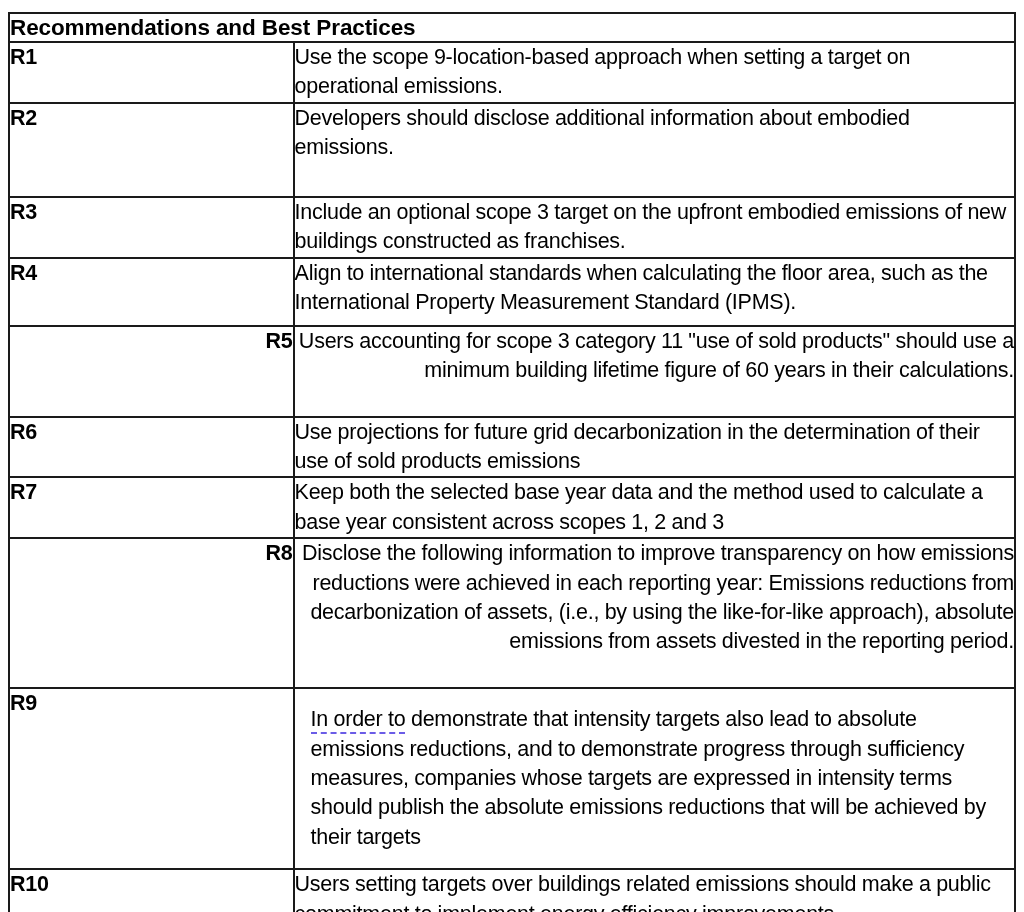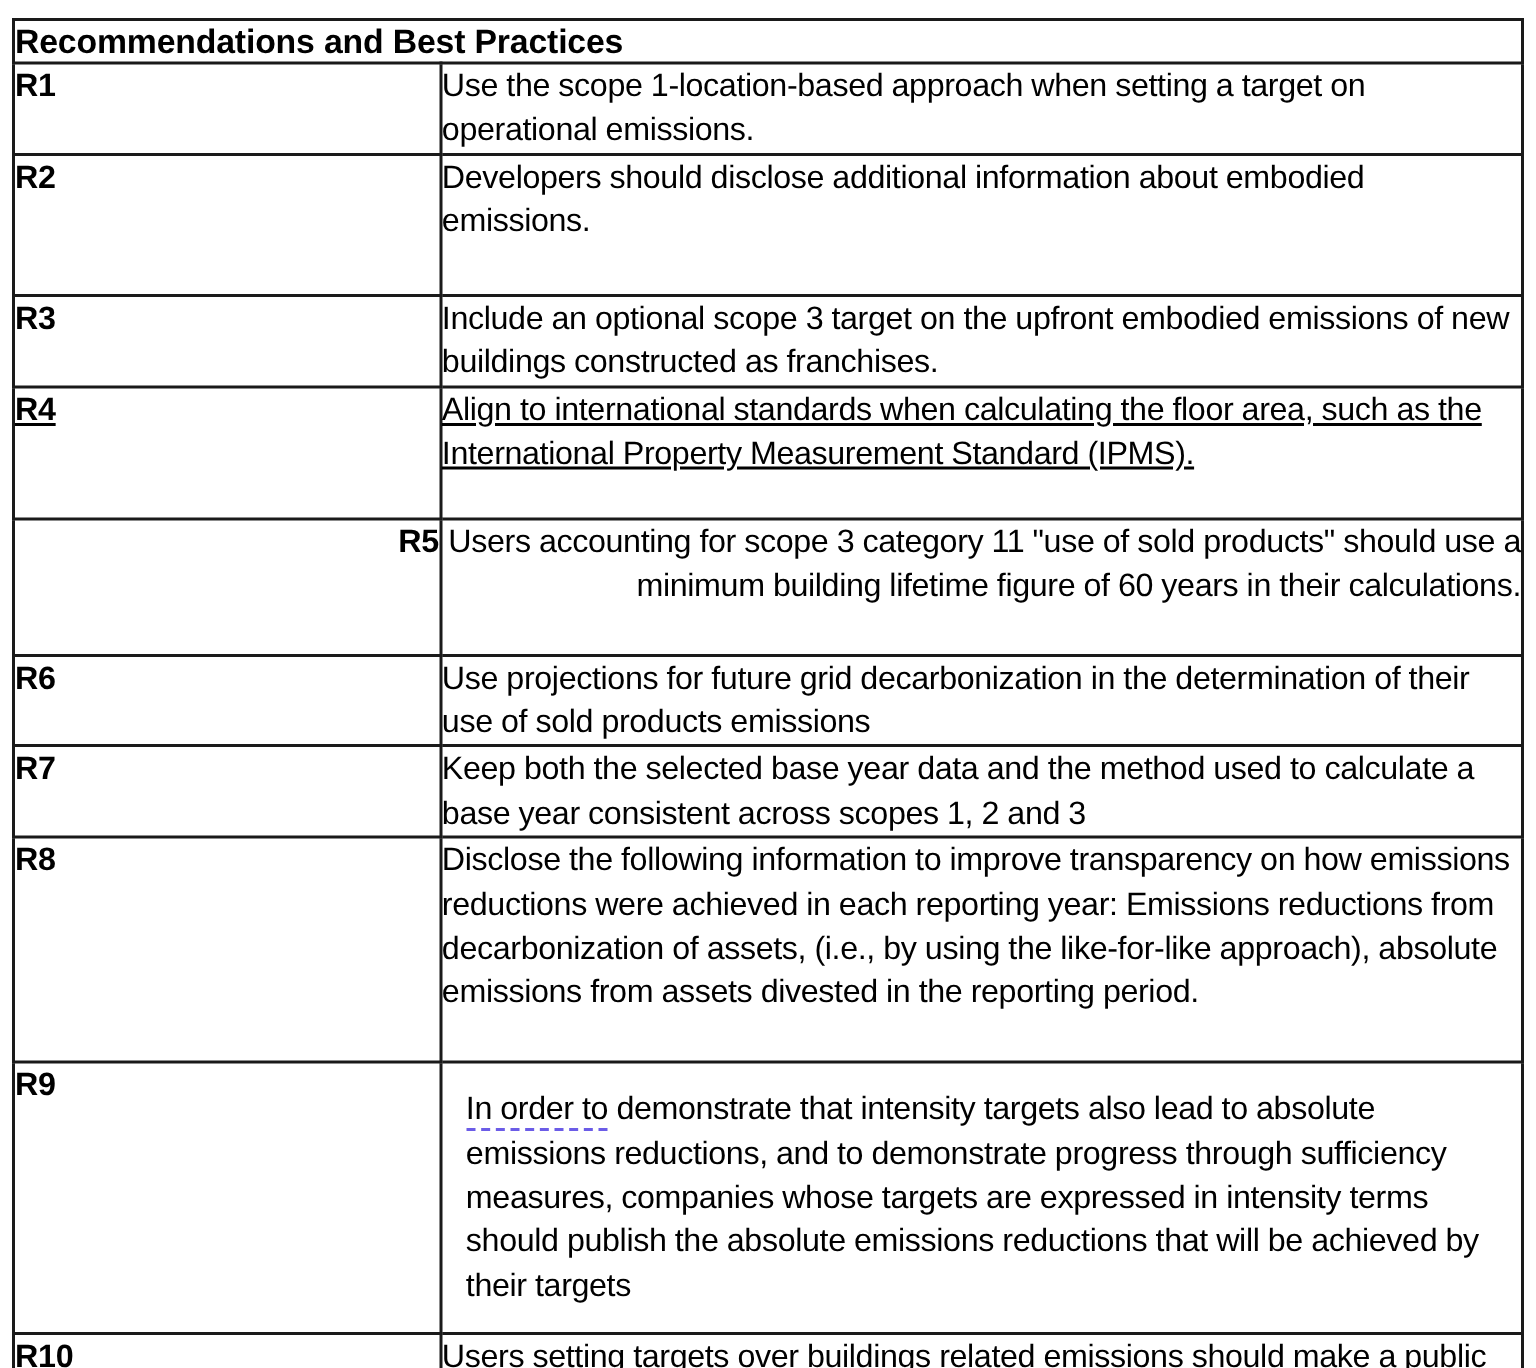--- a/index.html
+++ b/index.html
@@ -83,25 +83,25 @@
   
   .grammar-underline {
     border-bottom: 2px dashed #6b5ce7;
     padding-bottom: 1px;
   }
 
   
   .r-h1 { height: 50px; }
   .r-h2 { height: 94px; }
   .r-h3 { height: 60px; margin-left: 20px; }
-  .r-h4 { height: 88px; text-decoration: underline; }
+  .r-h4 { height: 68px; }
   .r-h5 { height: 91px; text-align: right; }
   .r-h6 { height: 56px; }
   .r-h7 { height: 56px; }
-  .r-h8 { height: 150px; }
+  .r-h8 { height: 150px; text-align: right; }
   .r-h9 { height: 150px; }
   .r-h10 { height: 58px; }
 </style>
 </head>
 <body>
 
 <div class="page">
 
   <table class="rec-table">
     <colgroup>
@@ -112,21 +112,21 @@
     <thead>
       <tr>
         <th class="hdr-cell" colspan="2">Recommendations and Best Practices</th>
       </tr>
     </thead>
 
     <tbody>
 
       <tr class="r-h1">
         <td class="id-cell">R1</td>
-        <td class="text-cell">Use the scope 1-location-based approach when setting a target on operational emissions.</td>
+        <td class="text-cell">Use the scope 9-location-based approach when setting a target on operational emissions.</td>
       </tr>
 
       <tr class="r-h2">
         <td class="id-cell">R2</td>
         <td class="text-cell">Developers should disclose additional information about embodied emissions.</td>
       </tr>
 
       <tr class="r-h3">
         <td class="id-cell">R3</td>
         <td class="text-cell">Include an optional scope 3 target on the upfront embodied emissions of new buildings constructed as franchises.</td>

